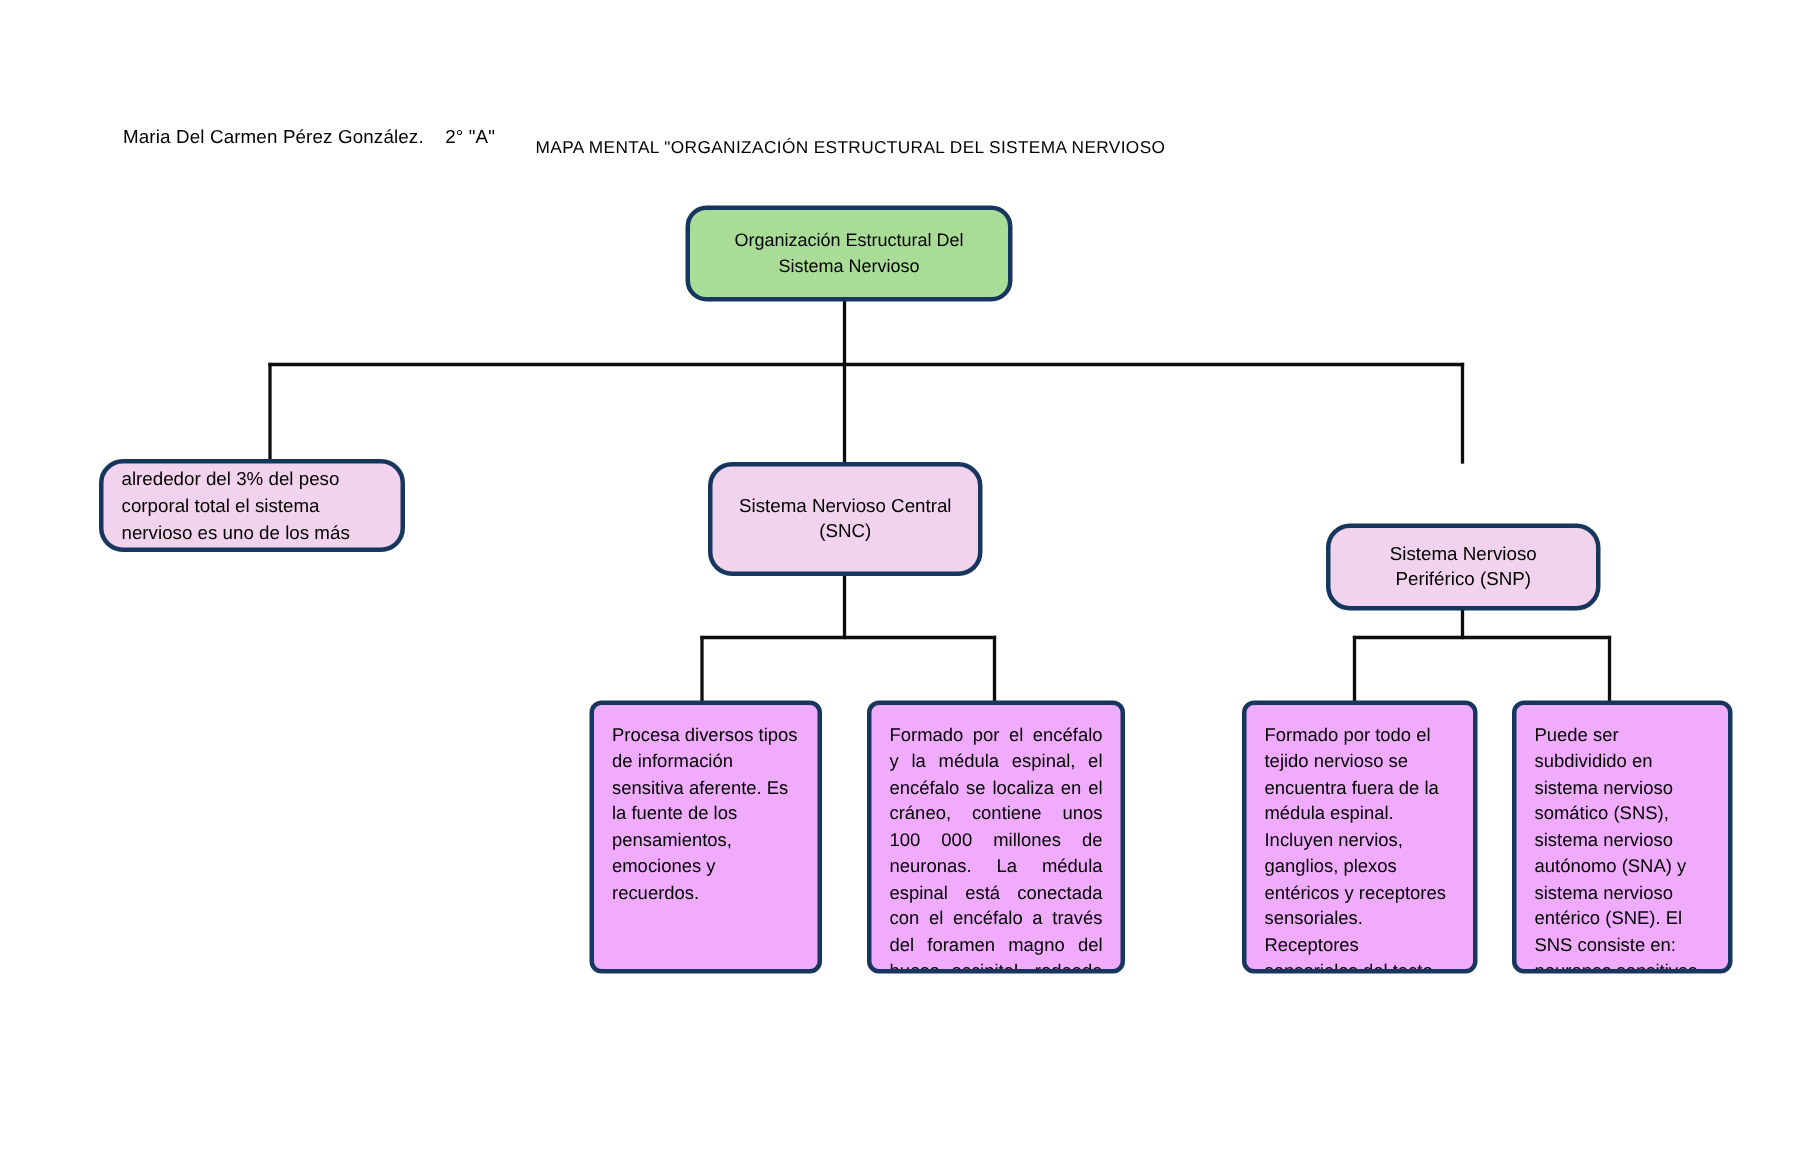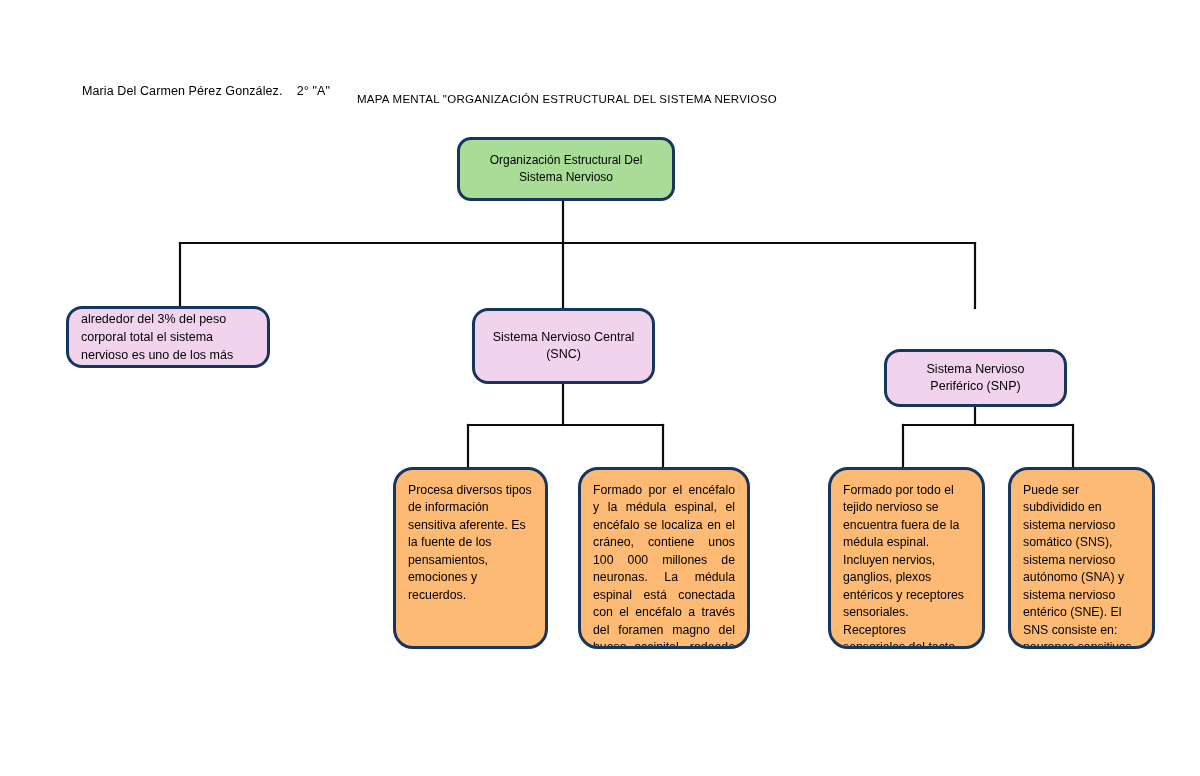--- a/index.html
+++ b/index.html
@@ -91,22 +91,22 @@
     padding: 6px 12px;
   }
   .node.pink.left-note {
     text-align: left;
     justify-content: flex-start;
     line-height: 1.45;
     padding: 8px 12px;
   }
 
   .node.blue {
-    background: #fdba74;
-    border-radius: 20px;
+    background: #f0abfc;
+    border-radius: 8px;
     font-size: 12.3px;
     line-height: 1.42;
     padding: 12px 12px 10px 12px;
     text-align: left;
   }
   .node.blue.justify .txt {
     text-align: justify;
     text-align-last: left;
   }
 </style>

